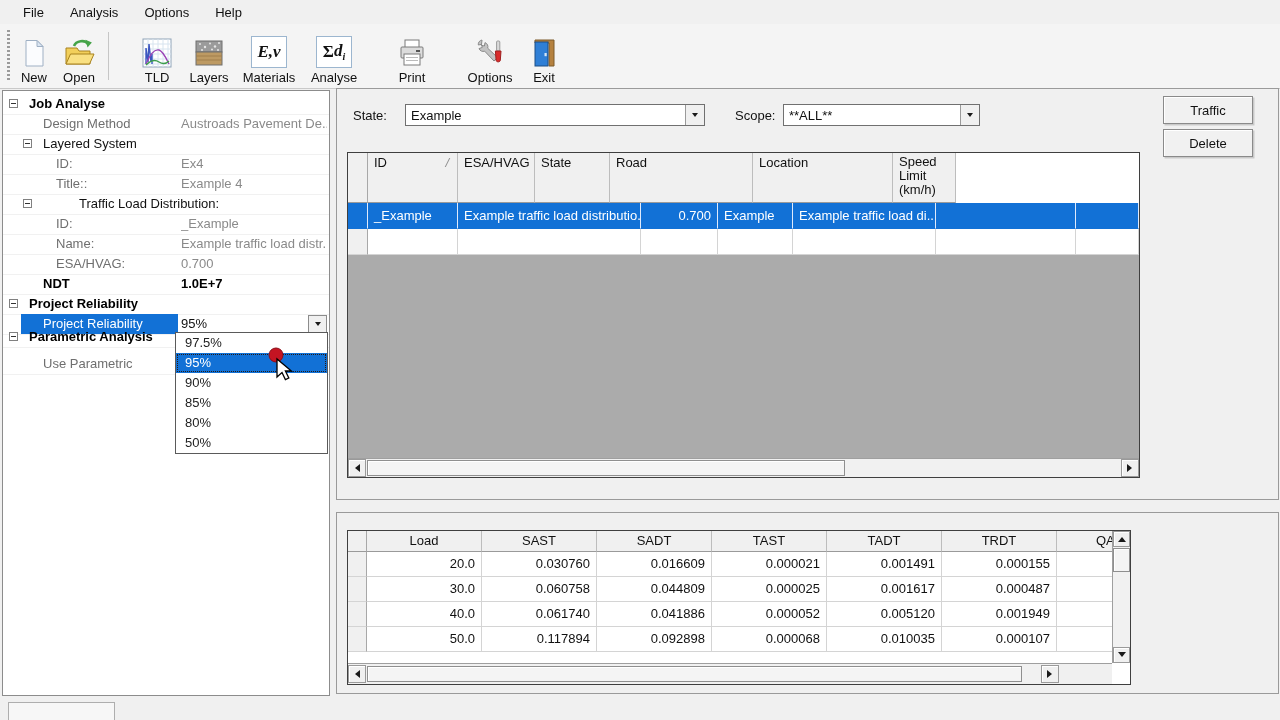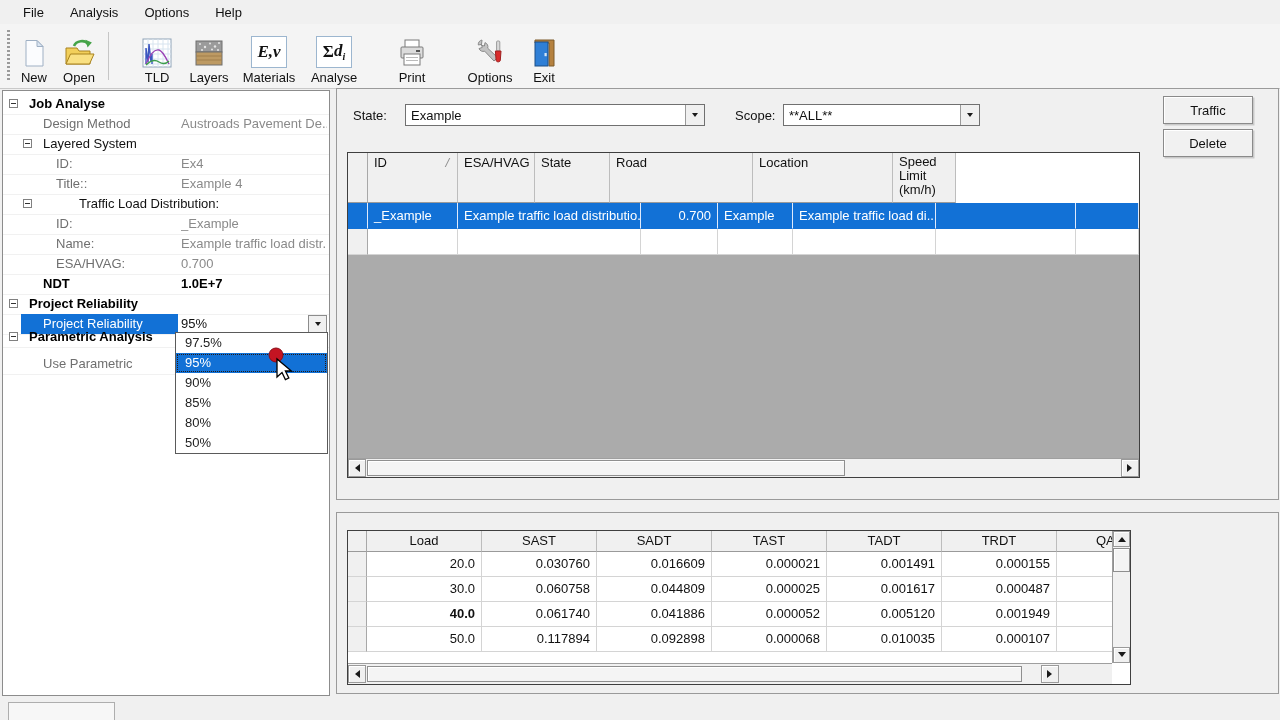--- a/index.html
+++ b/index.html
@@ -398,21 +398,21 @@
           <div class="td num" style="width: 115px; min-width: 115px; line-height: 24px;">30.0</div>
           <div class="td num" style="width: 115px; min-width: 115px; line-height: 24px;">0.060758</div>
           <div class="td num" style="width: 115px; min-width: 115px; line-height: 24px;">0.044809</div>
           <div class="td num" style="width: 115px; min-width: 115px; line-height: 24px;">0.000025</div>
           <div class="td num" style="width: 115px; min-width: 115px; line-height: 24px;">0.001617</div>
           <div class="td num" style="width: 115px; min-width: 115px; line-height: 24px;">0.000487</div>
           <div class="td num" style="width: 115px; min-width: 115px; line-height: 24px;"></div>
         </div>
         <div class="grow" style="height: 25px;">
           <div class="td selcol" style="width: 19px; min-width: 19px; line-height: 24px;"></div>
-          <div class="td num" style="width: 115px; min-width: 115px; line-height: 24px; font-weight: bold;">40.0</div>
+          <div class="td num" style="width: 115px; min-width: 115px; line-height: 24px;">40.0</div>
           <div class="td num" style="width: 115px; min-width: 115px; line-height: 24px;">0.061740</div>
           <div class="td num" style="width: 115px; min-width: 115px; line-height: 24px;">0.041886</div>
           <div class="td num" style="width: 115px; min-width: 115px; line-height: 24px;">0.000052</div>
           <div class="td num" style="width: 115px; min-width: 115px; line-height: 24px;">0.005120</div>
           <div class="td num" style="width: 115px; min-width: 115px; line-height: 24px;">0.001949</div>
           <div class="td num" style="width: 115px; min-width: 115px; line-height: 24px;"></div>
         </div>
         <div class="grow" style="height: 25px;">
           <div class="td selcol" style="width: 19px; min-width: 19px; line-height: 24px;"></div>
           <div class="td num" style="width: 115px; min-width: 115px; line-height: 24px;">50.0</div>

